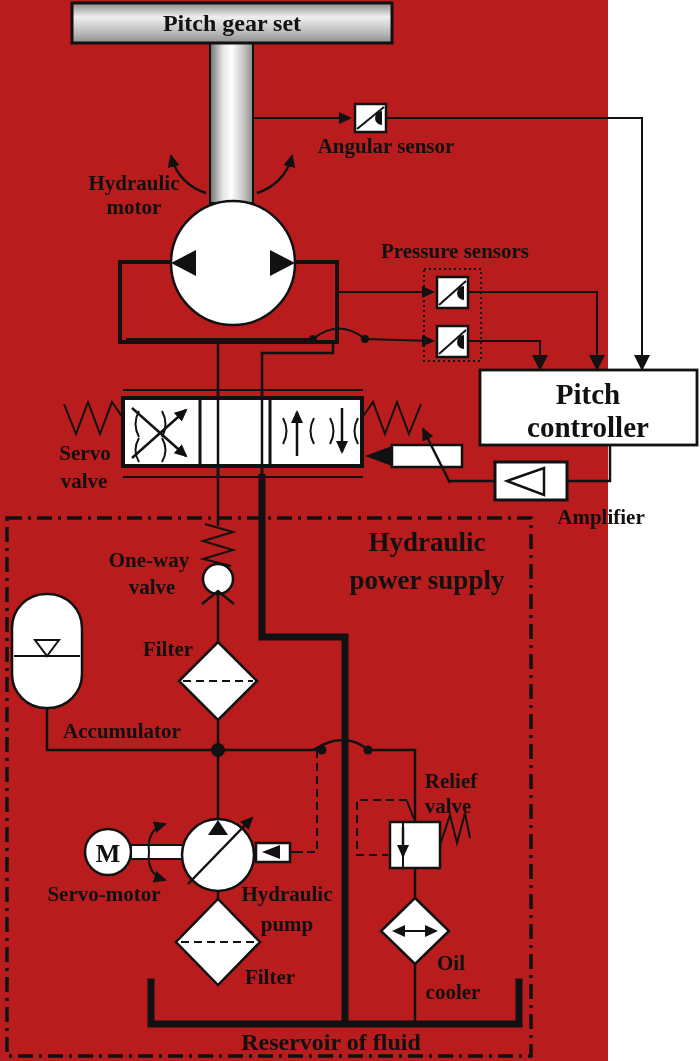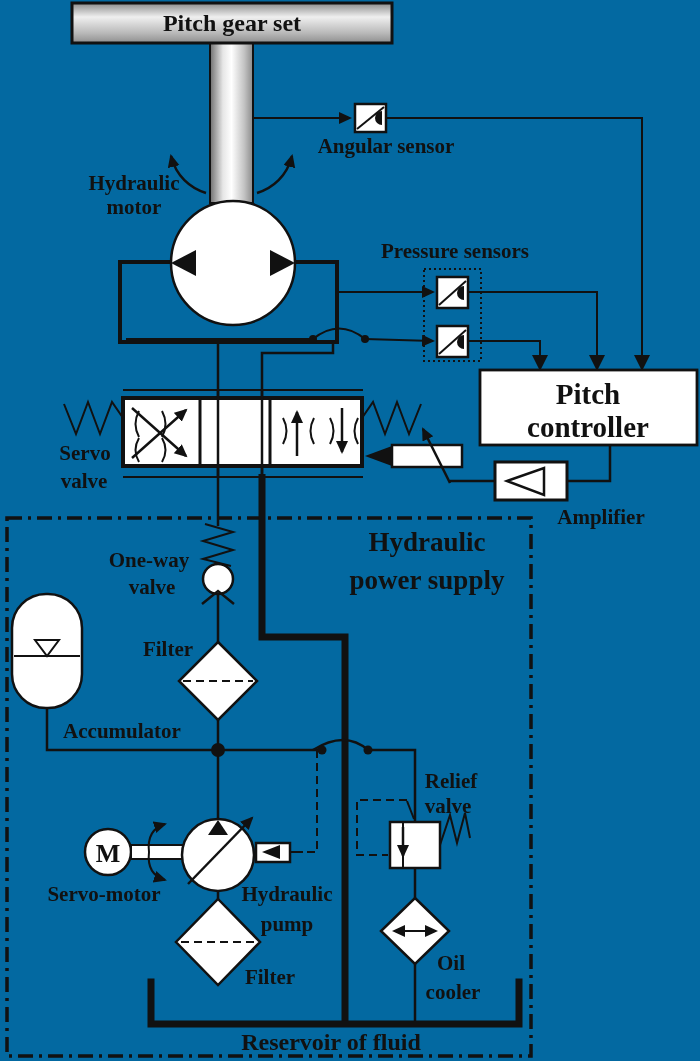--- a/index.html
+++ b/index.html
@@ -1,16 +1,16 @@
 <!DOCTYPE html>
 <html><head>
 <meta charset="utf-8">
 <style>
   html,body{margin:0;padding:0;background:#ffffff;}
-  .stage{width:700px;height:1061px;position:relative;background:#0369a1;}
+  .stage{width:608px;height:1061px;position:relative;background:#b91c1c;}
   svg{display:block;}
   text{font-family:"Liberation Serif","DejaVu Serif",serif;fill:#111;font-weight:600;}
   .lbl{font-size:21px;}
   .lbl-big{font-size:27px;}
   .lbl-ctrl{font-size:29px;}
   .lbl-title{font-size:24px;font-weight:700;}
   .lbl-res{font-size:24px;font-weight:700;}
   .ln{stroke:#111;stroke-width:2;fill:none;}
   .ln25{stroke:#111;stroke-width:2.5;fill:none;}
   .ln3{stroke:#111;stroke-width:3;fill:none;}

